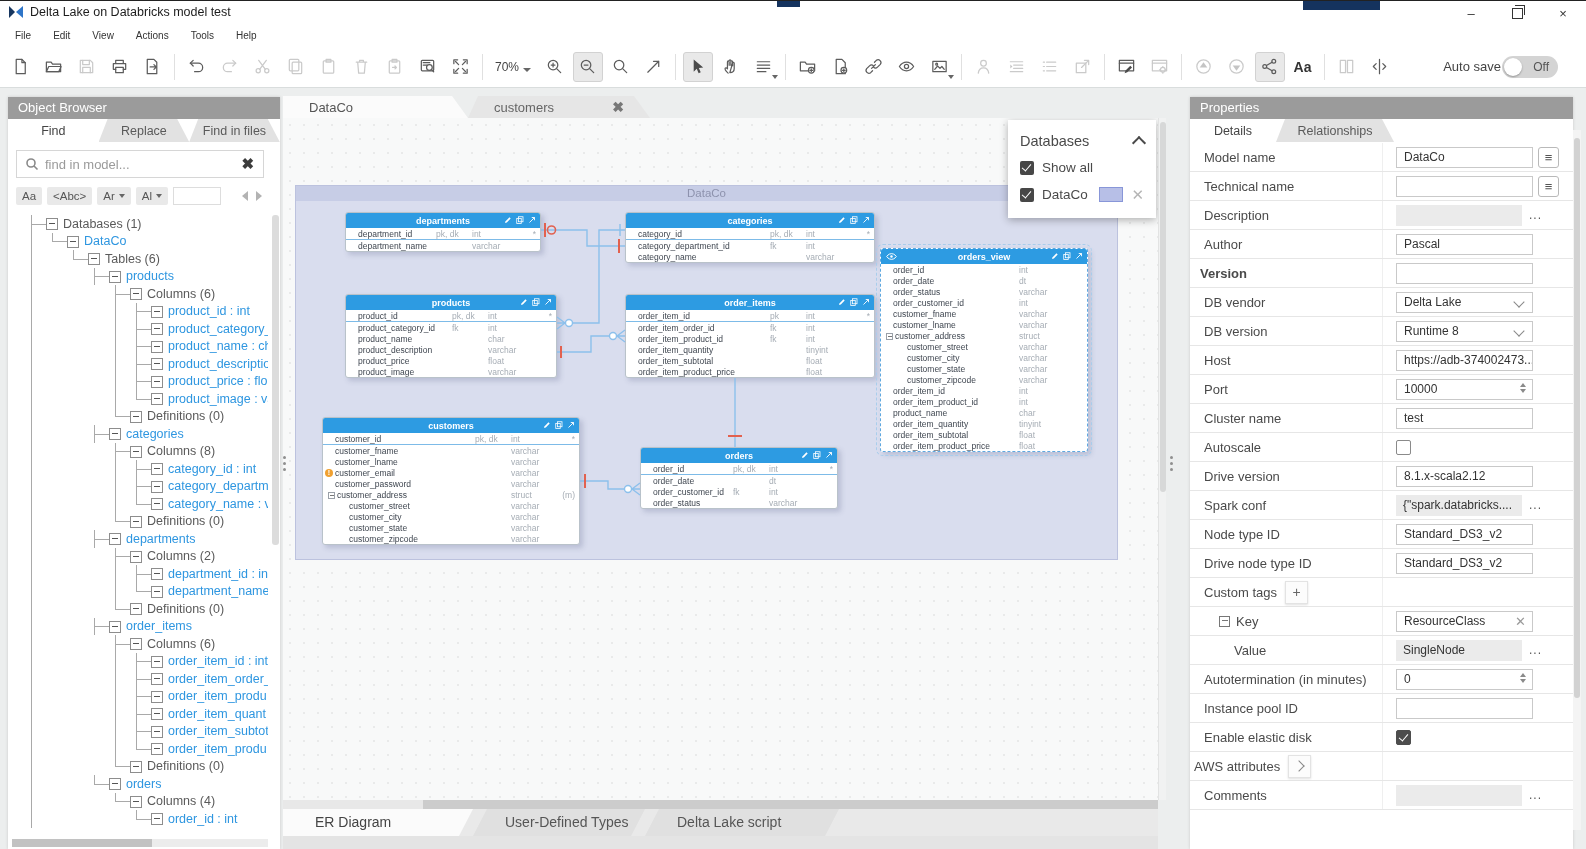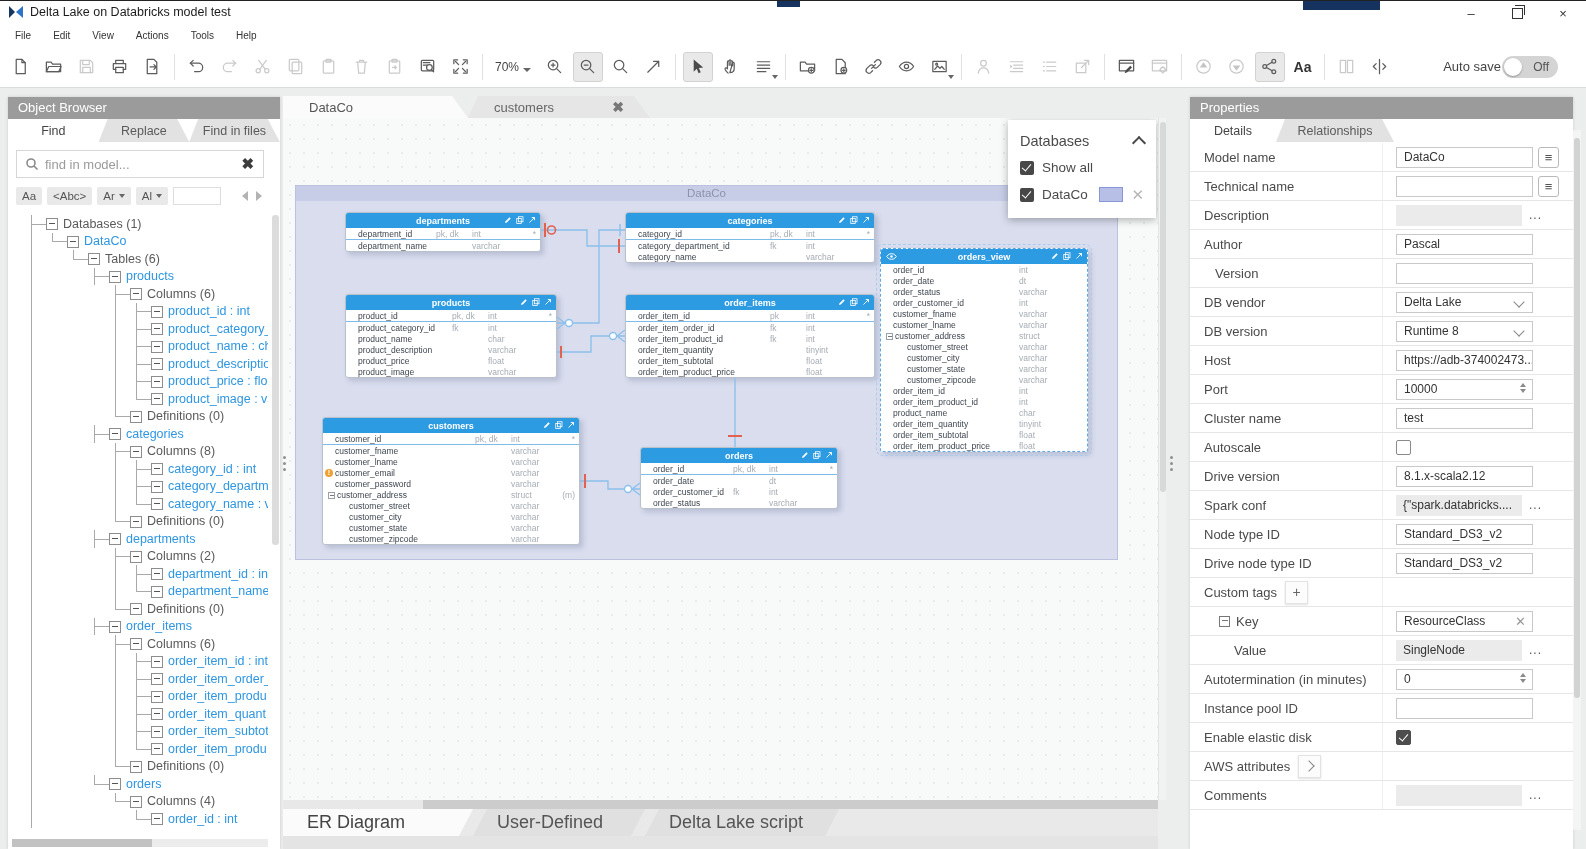--- a/index.html
+++ b/index.html
@@ -113,21 +113,21 @@
   .cbx{width:14px;height:14px;background:#474747;border-radius:2px;position:relative;flex:none;}
   .cbx::after{content:'';position:absolute;left:4px;top:1.5px;width:4px;height:8px;border-right:1.7px solid #fff;border-bottom:1.7px solid #fff;transform:rotate(40deg);}
   .swatch{width:24px;height:15px;border:1px solid #8896d8;box-sizing:border-box;margin-left:auto;}
   .pop-x{color:#b5b5b5;font-size:15px;}
   
   .center-vscroll{position:absolute;left:1158px;top:118px;width:8px;height:682px;background:#f1f2f2;border-left:1px solid #e2e3e3;box-sizing:border-box;}
   .center-vscroll .thumb{position:absolute;left:1px;top:4px;width:6px;height:370px;background:#d7d8d8;border-radius:3px;}
   .center-hscroll{position:absolute;left:283px;top:800px;width:875px;height:9px;background:#e8e8e8;}
   .center-hscroll .thumb{position:absolute;left:140px;top:0;height:9px;width:735px;background:#cccccc;}
   .bottom-tabs{position:absolute;left:283px;top:809px;width:875px;height:27px;display:flex;background:#e9e9e9;}
-  .btab{height:27px;line-height:27px;font-size:18px;color:#555;background:#e0e0e0;text-align:left;padding-left:24px;box-sizing:border-box;
+  .btab{height:27px;line-height:27px;font-size:14px;color:#555;background:#e0e0e0;text-align:left;padding-left:32px;box-sizing:border-box;
         clip-path:polygon(14px 0,100% 0,calc(100% - 14px) 100%,0 100%);}
   .btab.first{clip-path:polygon(0 0,100% 0,calc(100% - 14px) 100%,0 100%);}
   .btab.active{background:#fbfbfb;color:#444;}
   .bottom-strip{position:absolute;left:283px;top:836px;width:875px;height:13px;background:#e4e4e4;}
   
   .grip{position:absolute;width:6px;height:26px;display:flex;flex-direction:column;align-items:center;justify-content:center;gap:3px;}
   .grip i{width:3px;height:3px;border-radius:50%;background:#8f8f8f;}
   
   .proppanel{position:absolute;left:1190px;top:97px;width:383px;height:752px;background:#fff;box-shadow:0 0 3px rgba(0,0,0,.15);}
   .prop-tabs .tab.t1{width:86px;}
@@ -1283,21 +1283,21 @@
           <div class="plabel" style="padding-left: 14px;">
             <span>Author</span>
           </div>
           <div class="pc">
             <div class="pinput">
               <span>Pascal</span>
             </div>
           </div>
         </div>
         <div class="prow">
-          <div class="plabel" style="padding-left: 25px;">
+          <div class="plabel" style="padding-left: 10px; font-weight: bold;">
             <span>Version</span>
           </div>
           <div class="pc">
             <div class="pinput">
               <span></span>
             </div>
           </div>
         </div>
         <div class="prow">
           <div class="plabel" style="padding-left: 14px;">
@@ -1456,21 +1456,21 @@
         </div>
         <div class="prow">
           <div class="plabel" style="padding-left: 14px;">
             <span>Enable elastic disk</span>
           </div>
           <div class="pc">
             <span class="pcbx checked"></span>
           </div>
         </div>
         <div class="prow">
-          <div class="plabel" style="padding-left: 14px;">
+          <div class="plabel" style="padding-left: 4px;">
             <span>AWS attributes</span>
             <span class="lab-btn">
               <span class="chev-r"></span>
             </span>
           </div>
           <div class="pc"></div>
         </div>
         <div class="prow">
           <div class="plabel" style="padding-left: 14px;">
             <span>Comments</span>

